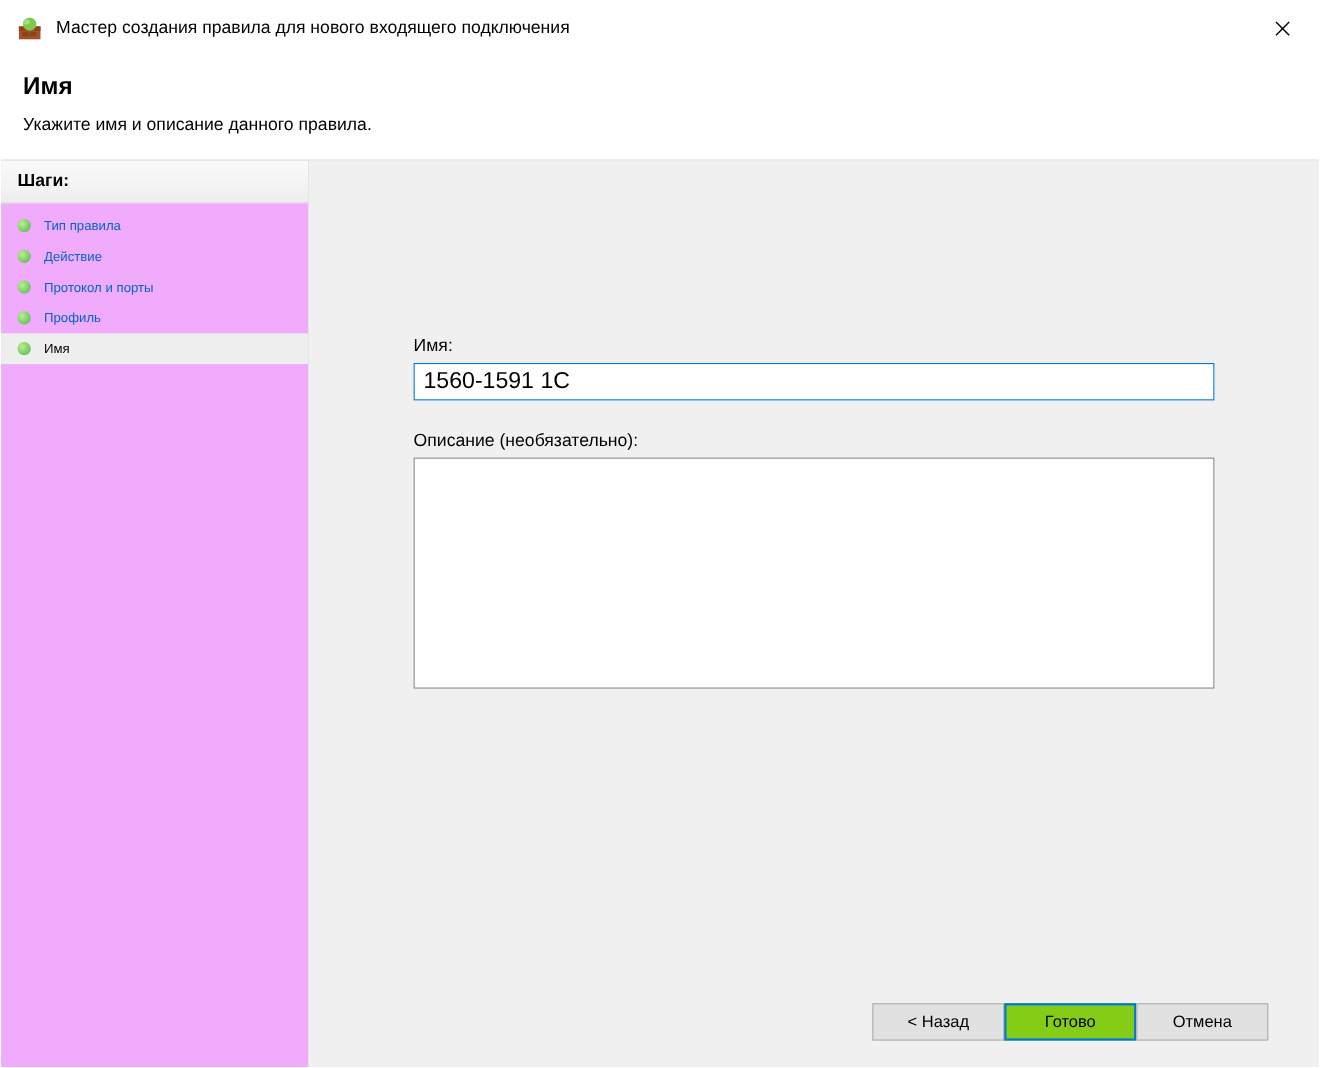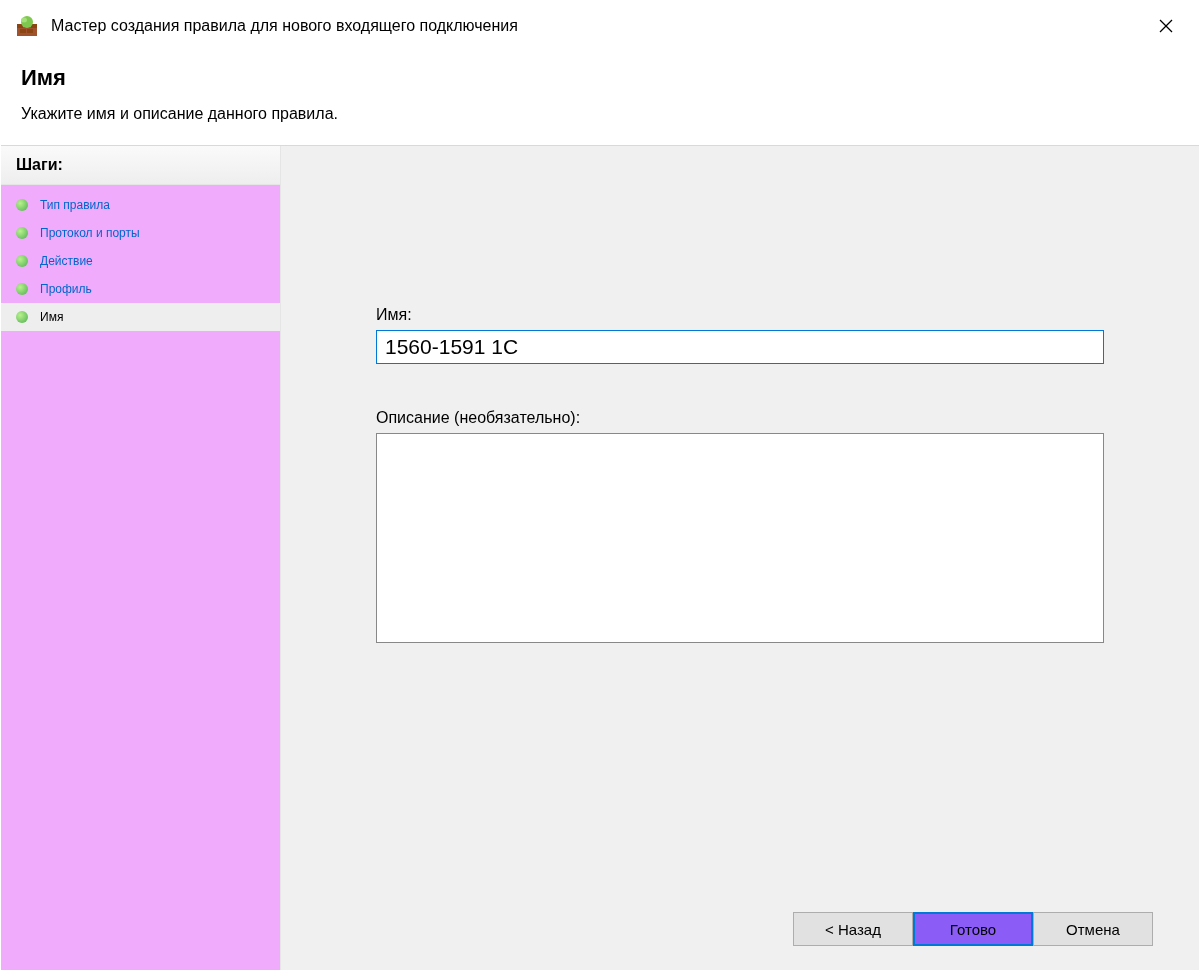--- a/index.html
+++ b/index.html
@@ -115,21 +115,21 @@
       background: #f0f0f0;
       display: flex;
       flex-direction: column;
       padding: 0;
     }
     .form-area {
       flex: 1;
       padding: 160px 95px 20px 95px;
     }
     .form-group {
-      margin-bottom: 45px;
+      margin-bottom: 28px;
     }
     .form-label {
       display: block;
       font-size: 16px;
       color: #000;
       margin-bottom: 6px;
     }
     .text-input {
       width: 100%;
       height: 34px;
@@ -161,21 +161,21 @@
       height: 34px;
       border: 1px solid #adadad;
       background: #e1e1e1;
       font-size: 15px;
       font-family: inherit;
       cursor: pointer;
       padding: 0 16px;
     }
     .btn.primary {
       border: 2px solid #0078d7;
-      background: #8b5cf6;
+      background: #84cc16;
     }
   </style>
 </head>
 <body>
 
 <div class="window">
   <div class="titlebar">
     <span class="titlebar-icon">
       <svg viewBox="0 0 20 20">
         <rect x="0" y="8" width="20" height="12" fill="#a0522d"></rect>
@@ -205,25 +205,25 @@
   <div class="body-section">
     <div class="sidebar">
       <div class="sidebar-header">Шаги:</div>
       <div class="sidebar-items">
         <div class="sidebar-item">
           <span class="step-bullet"></span>
           <span>Тип правила</span>
         </div>
         <div class="sidebar-item">
           <span class="step-bullet"></span>
+          <span>Действие</span>
+        </div>
+        <div class="sidebar-item">
+          <span class="step-bullet"></span>
           <span>Протокол и порты</span>
-        </div>
-        <div class="sidebar-item">
-          <span class="step-bullet"></span>
-          <span>Действие</span>
         </div>
         <div class="sidebar-item">
           <span class="step-bullet"></span>
           <span>Профиль</span>
         </div>
         <div class="sidebar-item active">
           <span class="step-bullet"></span>
           <span>Имя</span>
         </div>
       </div>

